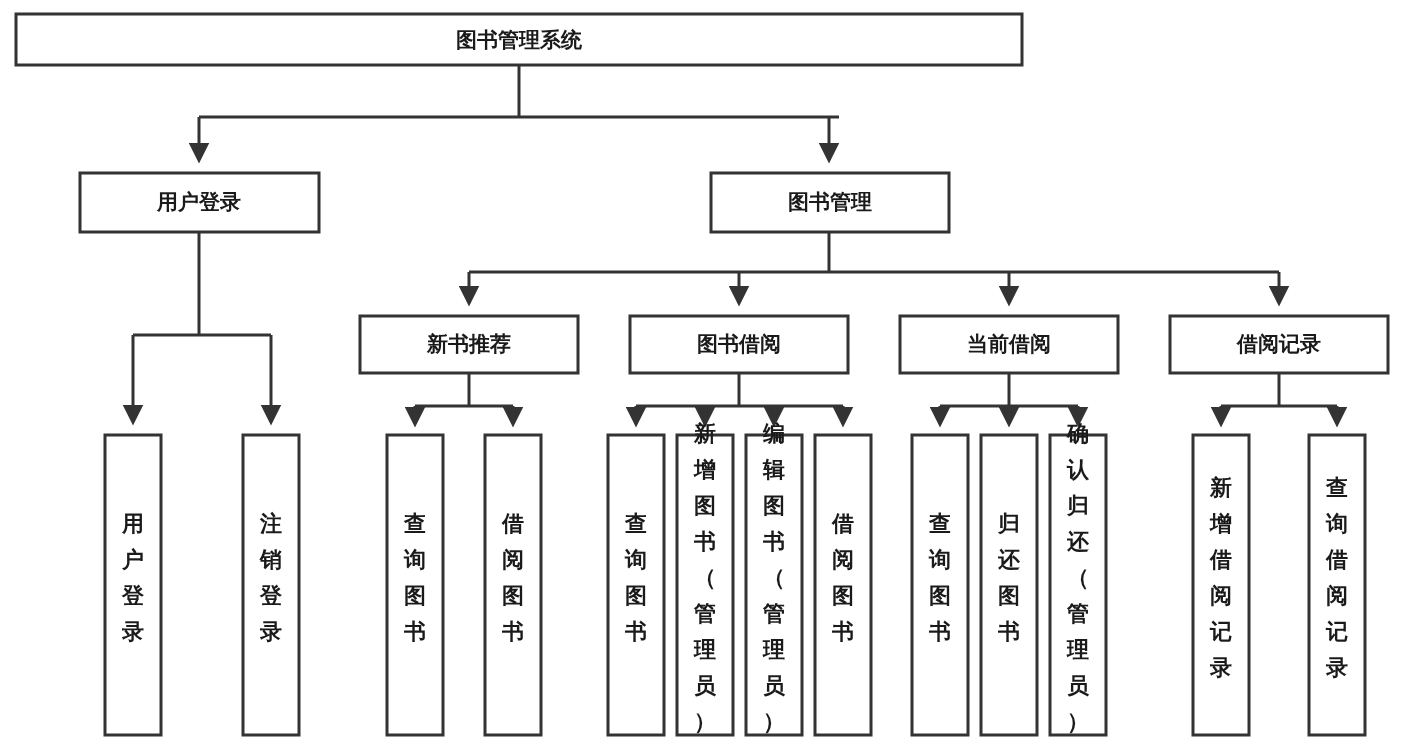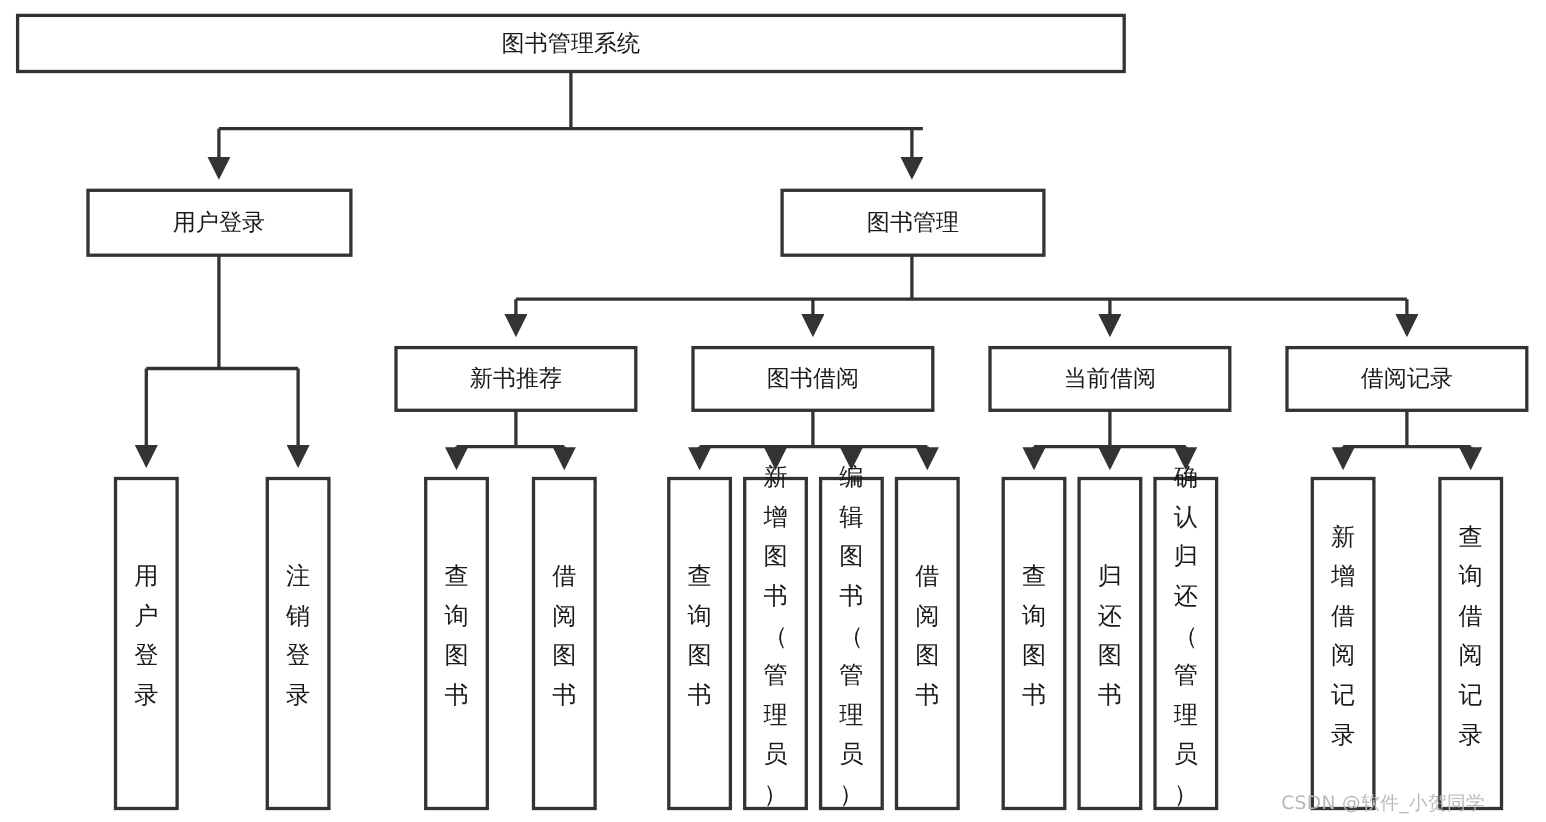--- a/index.html
+++ b/index.html
@@ -11,20 +11,21 @@
     width: 1405px;
     height: 747px;
     font-family: "DejaVu Sans", "Liberation Sans", sans-serif;
     overflow: hidden;
     position: relative;
   }
   #diagram-root {
     position: relative;
     width: 1362px;
     height: 747px;
+    font-weight: bold;
   }
   svg.diagram {
     display: block;
     width: 1405px;
     height: 747px;
   }
   .node-rect {
     fill: #ffffff;
     stroke: #333333;
     stroke-width: 3;
@@ -212,14 +213,13 @@
       <rect class="node-rect" x="1193" y="435" width="56" height="300"></rect>
       <text class="leaf-label" x="1221" y="495"><tspan x="1221" y="495">新</tspan><tspan x="1221" y="531">增</tspan><tspan x="1221" y="567">借</tspan><tspan x="1221" y="603">阅</tspan><tspan x="1221" y="639">记</tspan><tspan x="1221" y="675">录</tspan></text>
     </g>
     <g>
       <rect class="node-rect" x="1309" y="435" width="56" height="300"></rect>
       <text class="leaf-label" x="1337" y="495"><tspan x="1337" y="495">查</tspan><tspan x="1337" y="531">询</tspan><tspan x="1337" y="567">借</tspan><tspan x="1337" y="603">阅</tspan><tspan x="1337" y="639">记</tspan><tspan x="1337" y="675">录</tspan></text>
     </g>
 
   </svg>
 
-  <div class="watermark">CSDN @软件_小贺同学</div>
 </div>
 
 </body></html>

